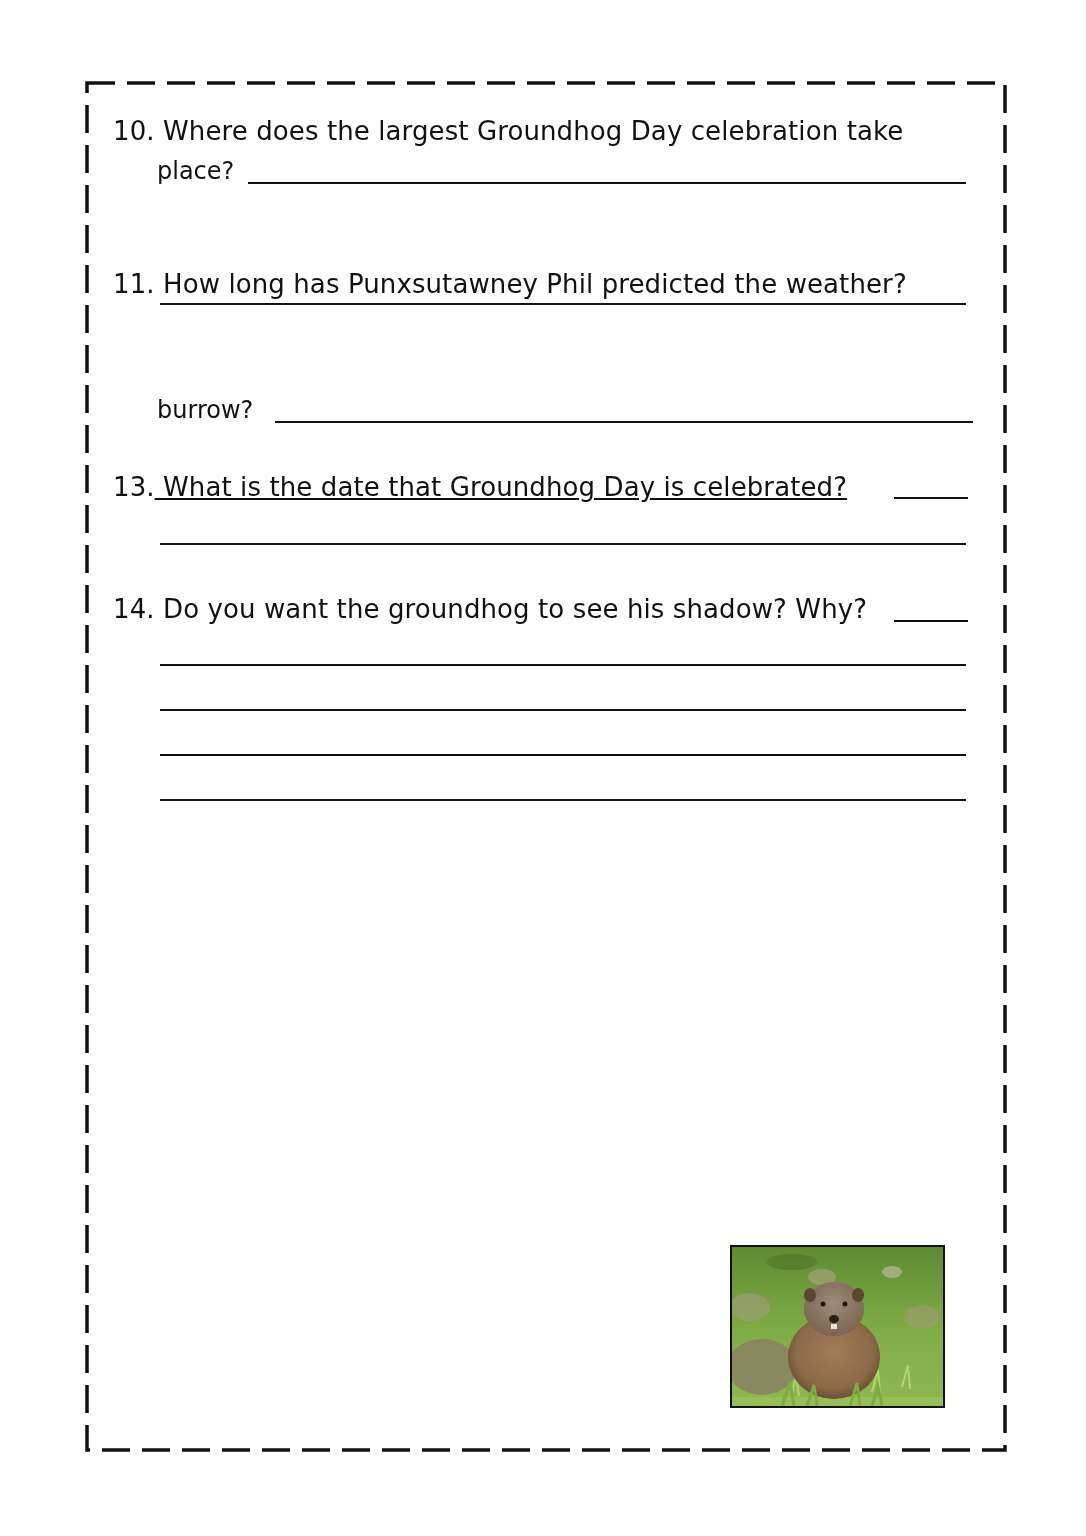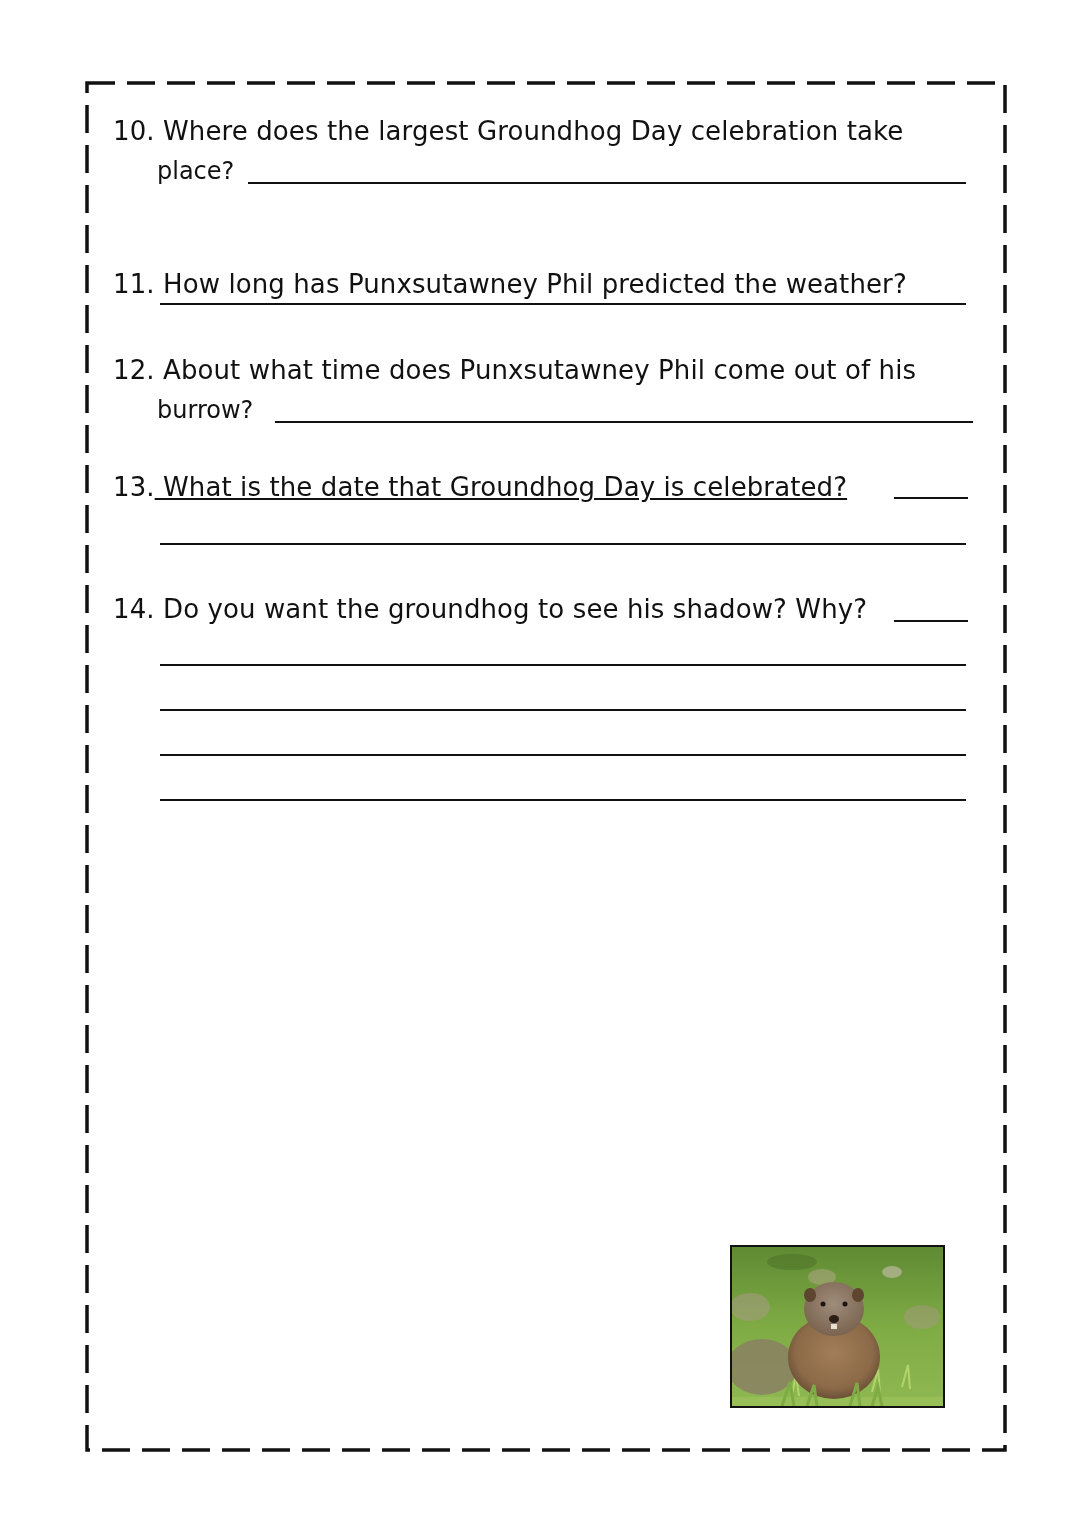--- a/index.html
+++ b/index.html
@@ -30,24 +30,20 @@
   </div>
   <div class="cont" style="left:157px; top:151px;">place?</div>
   <div class="rule answer-line" style="left:248px; top:182px; width:718px;"></div>
 
   <div class="q" style="left:113px; top:228px;margin-top:36px;">
     <span class="num">11.</span>
     <span>How long has Punxsutawney Phil predicted the weather?</span>
   </div>
   <div class="rule answer-line" style="left:160px; top:303px; width:806px;"></div>
 
-  <div class="q" style="left:113px; top:350px;">
-    <span class="num">12.</span>
-    <span>About what time does Punxsutawney Phil come out of his</span>
-  </div>
   <div class="cont" style="left:157px; top:390px;">burrow?</div>
   <div class="rule answer-line" style="left:275px; top:421px; width:698px;"></div>
 
   <div class="q" style="left:113px; top:467px;text-decoration:underline;">
     <span class="num">13.</span>
     <span>What is the date that Groundhog Day is celebrated?</span>
   </div>
   <div class="rule answer-line" style="left:894px; top:497px; width:74px;"></div>
   <div class="rule answer-line" style="left:160px; top:543px; width:806px;"></div>
 

